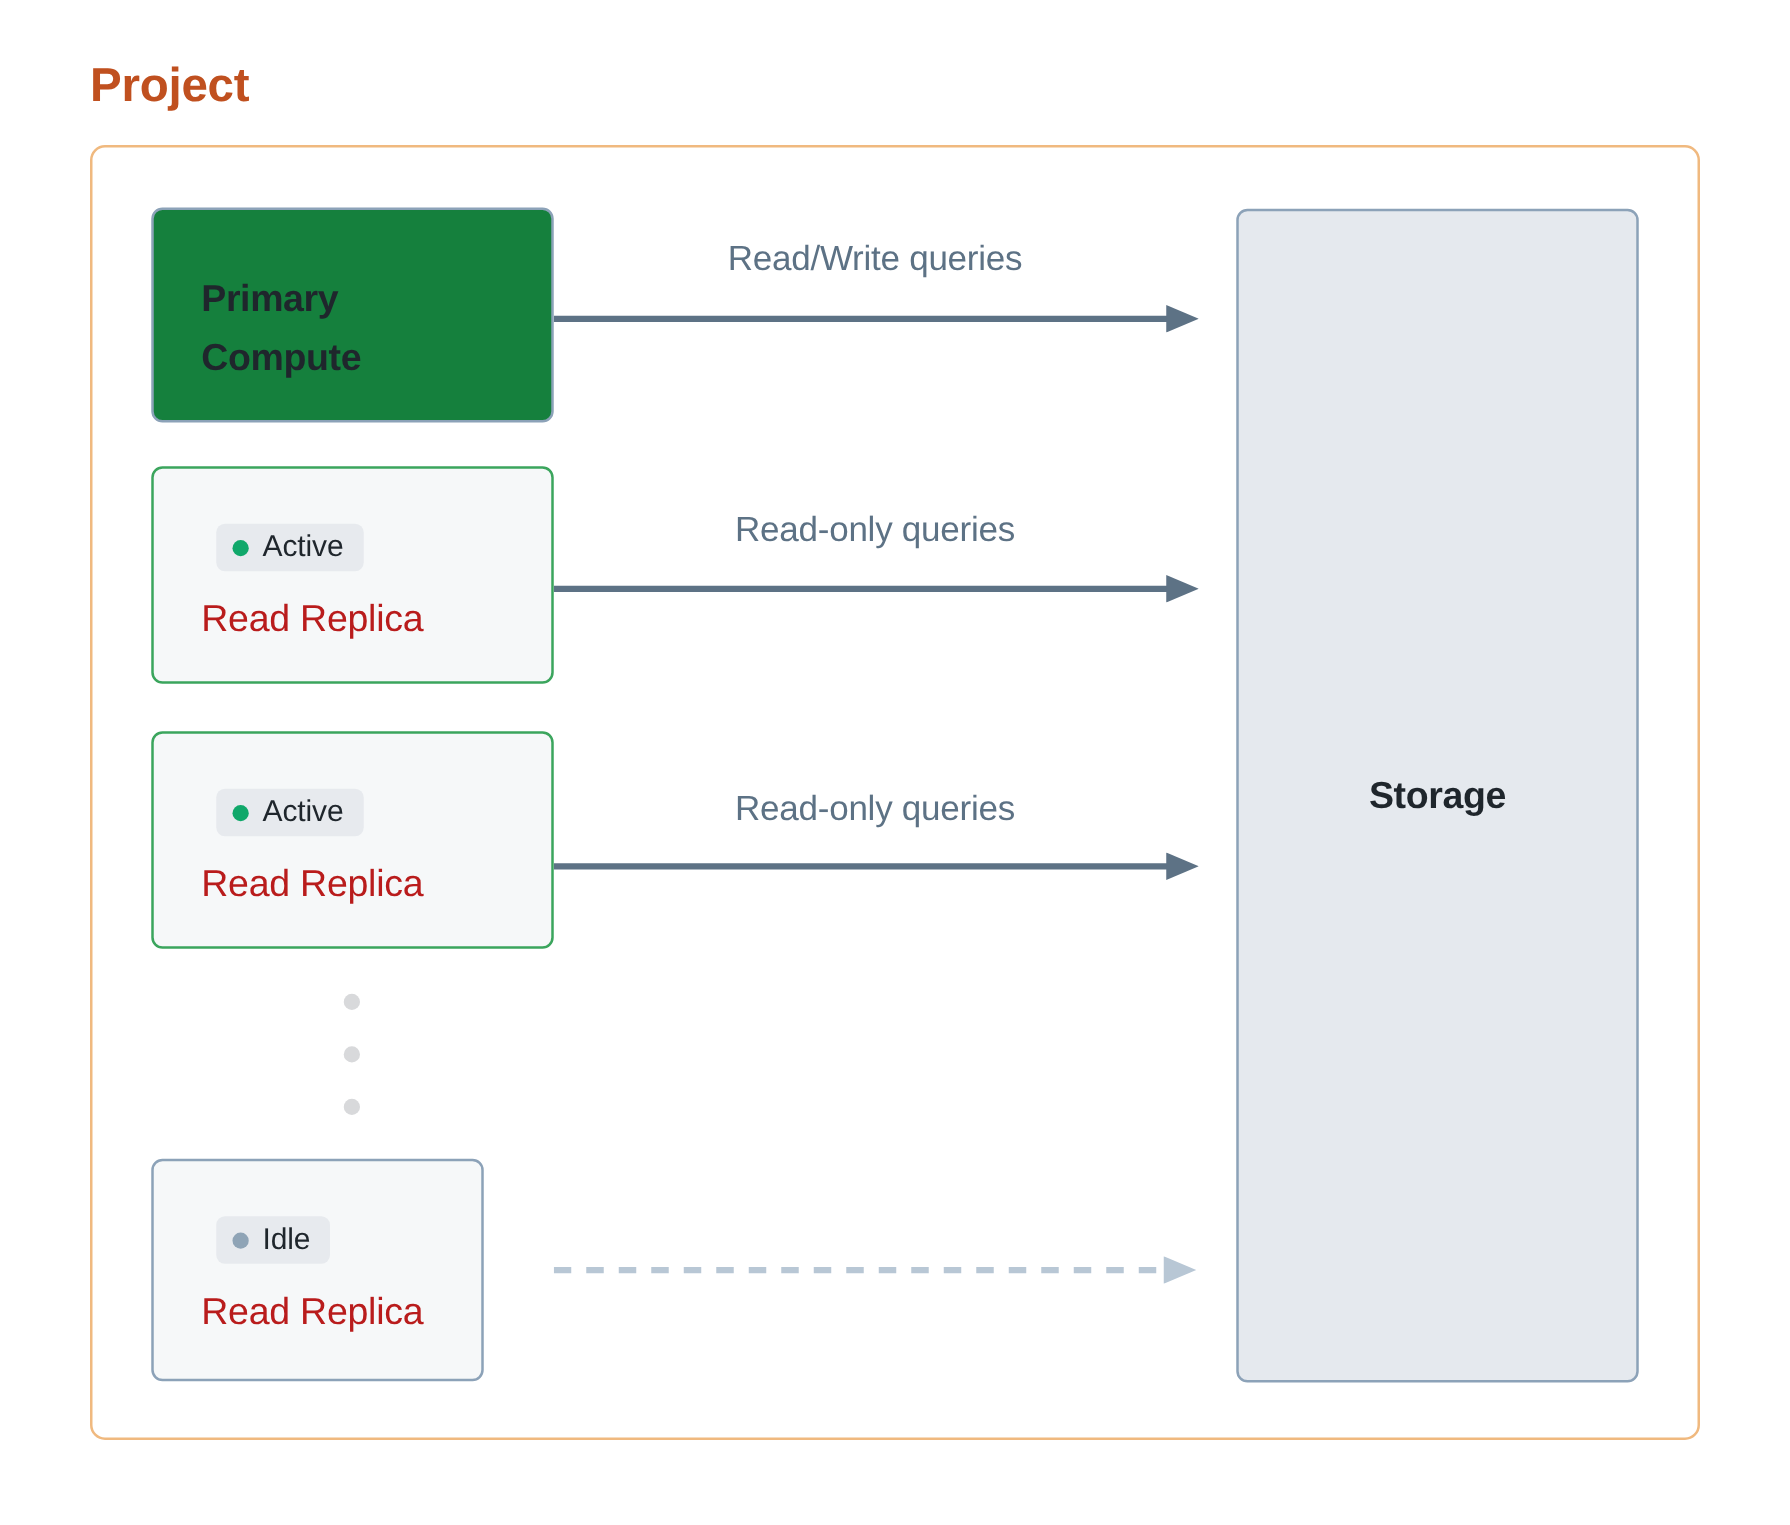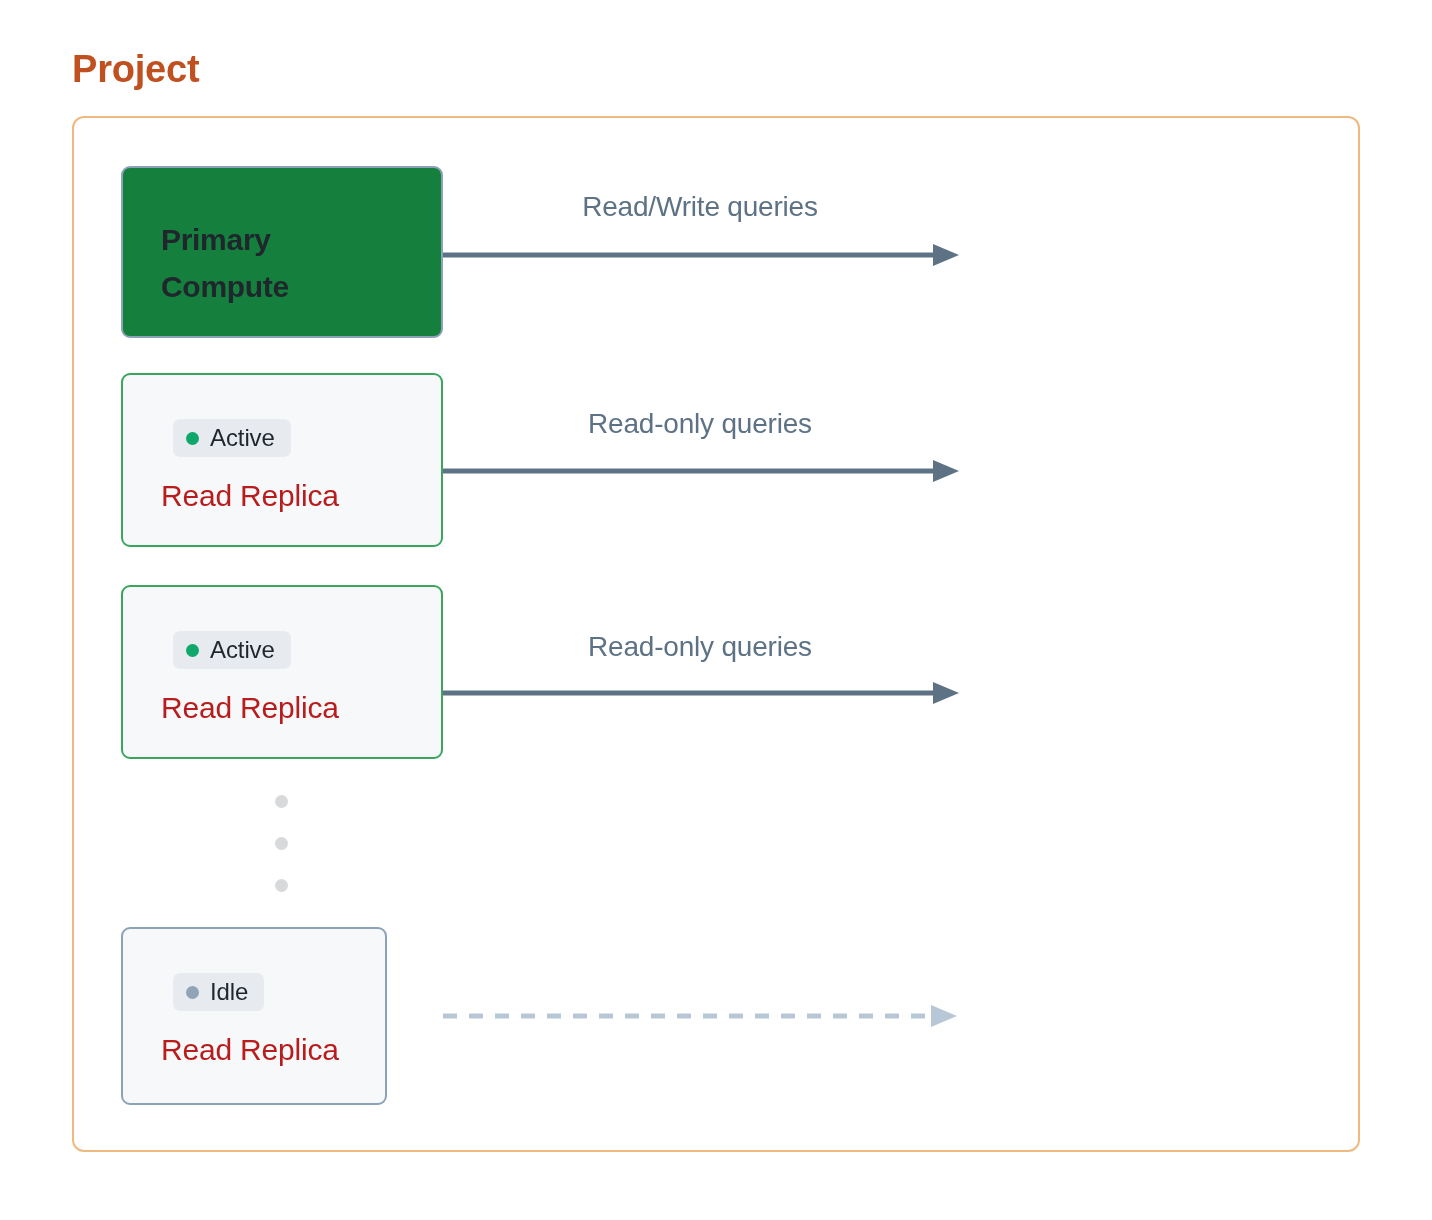--- a/index.html
+++ b/index.html
@@ -207,20 +207,23 @@
   </div>
 
   <div class="node-box replica-idle" style="left:121px; top:927px; width:266px; height:178px;">
     <div class="status-badge">
       <span class="status-dot idle"></span>
       <span class="status-text">Idle</span>
     </div>
     <div class="replica-label">Read Replica</div>
   </div>
 
+  <div class="storage-box">
+    <div class="storage-label">Storage</div>
+  </div>
 
   <div class="arrow-label" style="left:443px; top:191px; width:514px;text-align:center;">Read/Write queries</div>
   <div class="arrow" style="left:443px; top:244px; width:516px;">
     <svg width="516" height="22" viewBox="0 0 516 22">
       <line x1="0" y1="11" x2="492" y2="11" stroke="#5d7285" stroke-width="5"></line>
       <polygon points="490,0 516,11 490,22" fill="#5d7285"></polygon>
     </svg>
   </div>
 
   <div class="arrow-label" style="left:443px; top:408px; width:514px;">Read-only queries</div>

